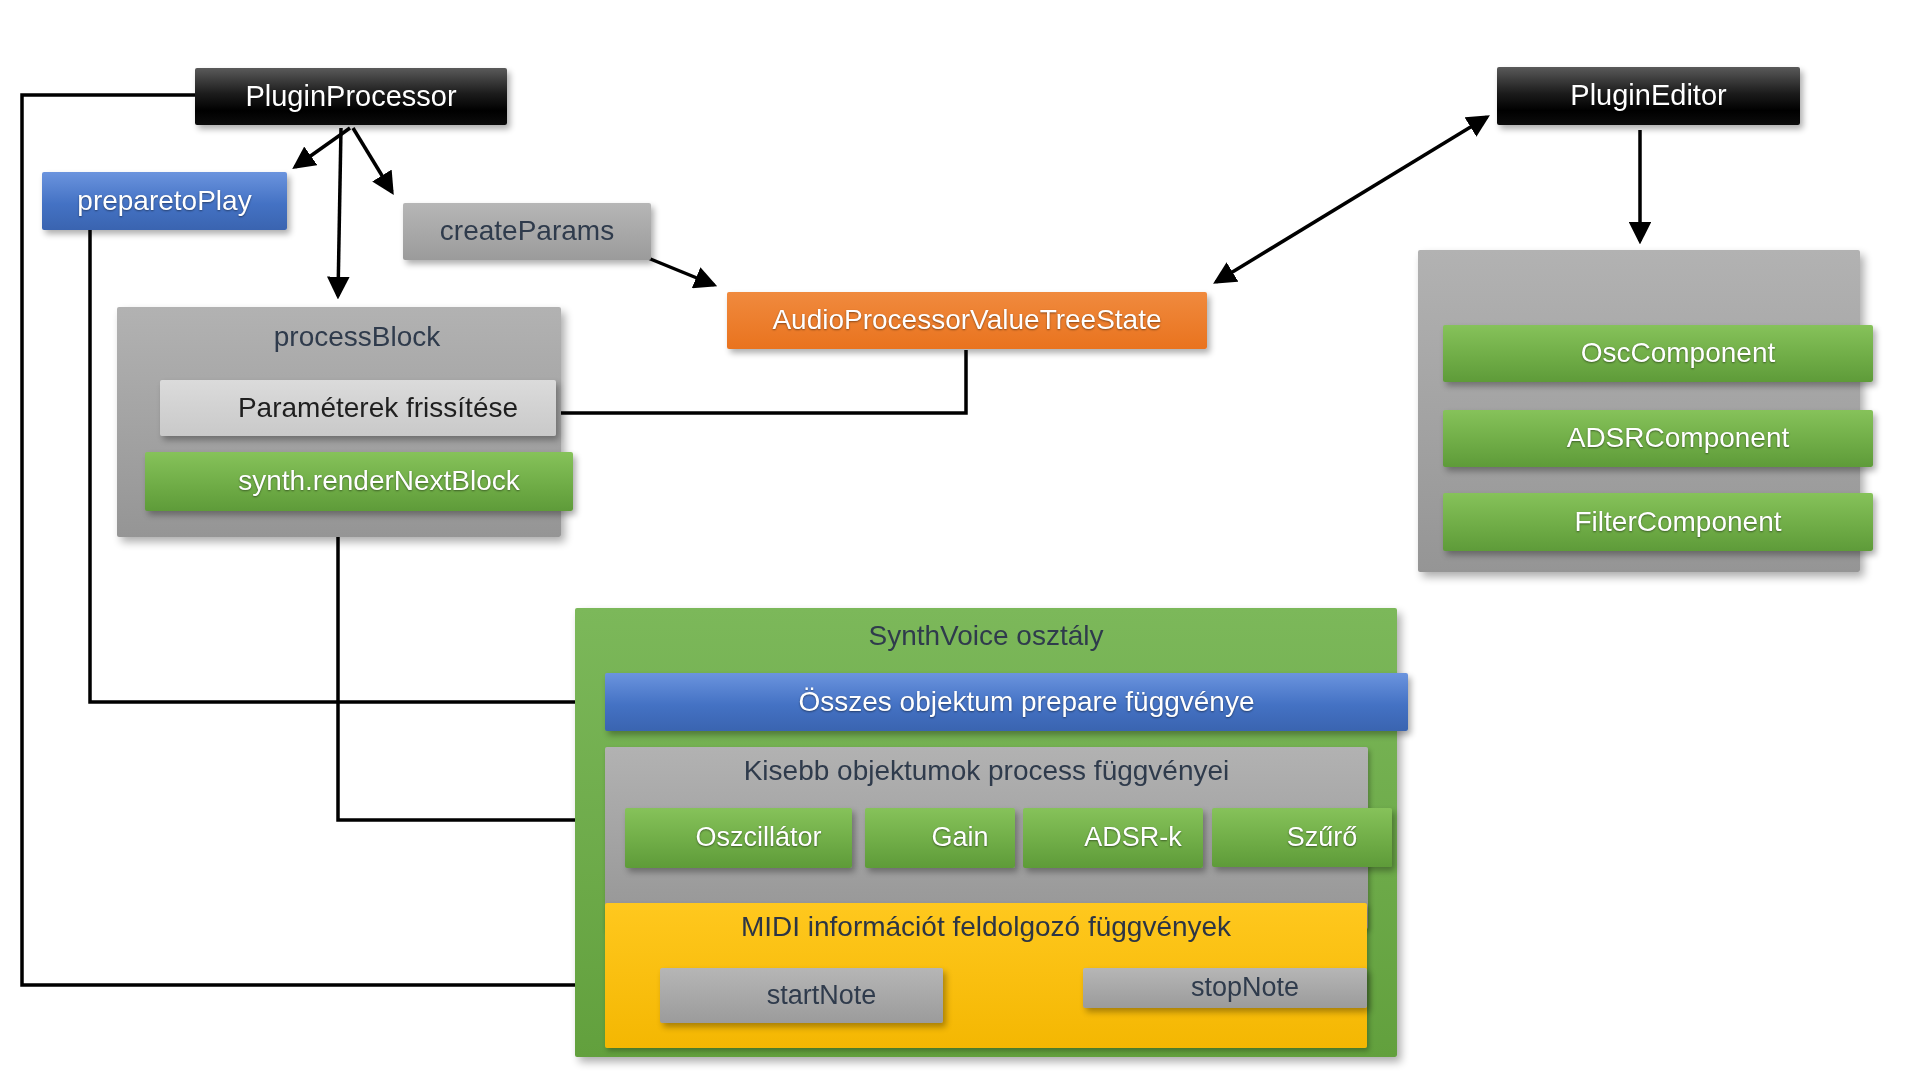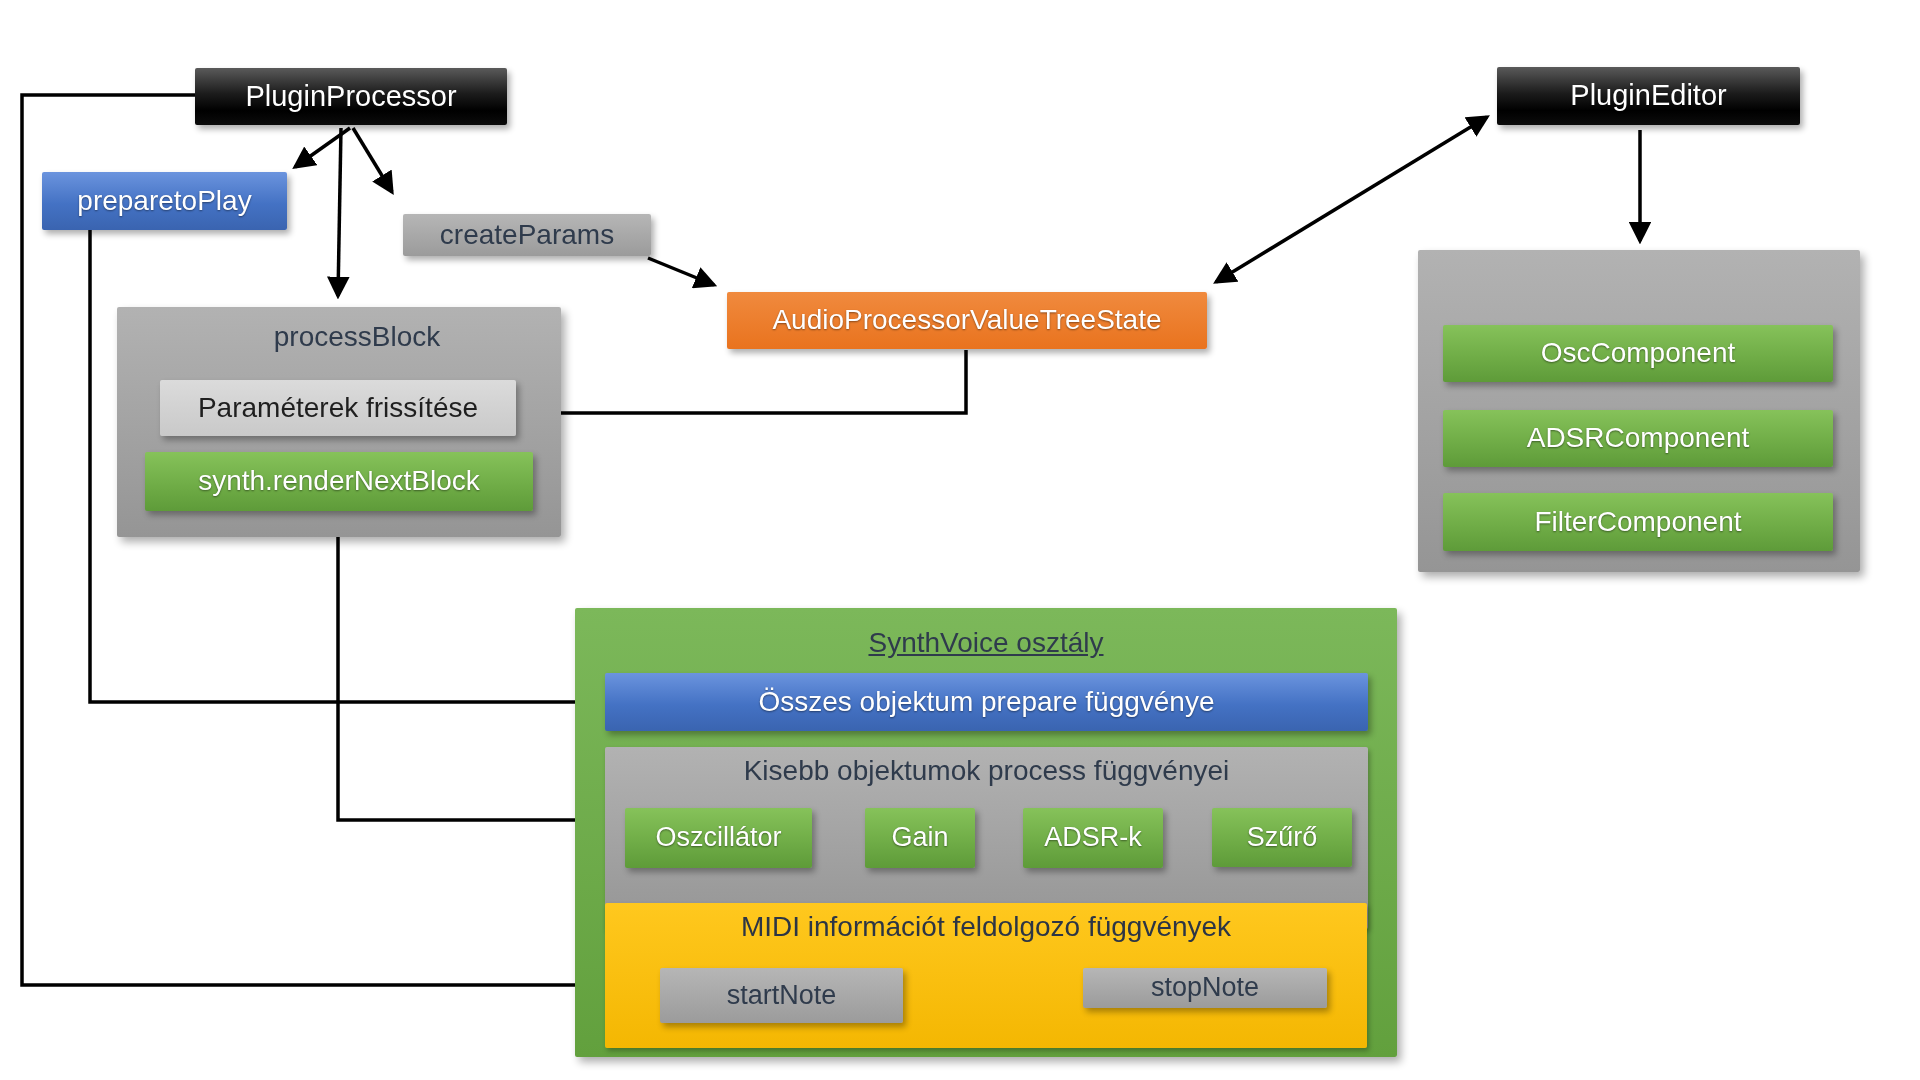--- a/index.html
+++ b/index.html
@@ -22,21 +22,21 @@
   .panel{position:absolute;border-radius:2px;box-shadow:4px 5px 8px rgba(0,0,0,0.32);}
   .panel-gray{background:linear-gradient(180deg,#b2b2b2 0%,#959595 100%);}
   .panel-green{background:linear-gradient(180deg,#7cb85a 0%,#62a03d 100%);}
   .panel-yellow{background:linear-gradient(180deg,#ffc81e 0%,#f4b702 100%);}
   .panel-title{
     position:absolute;left:0;right:0;text-align:center;
     font-size:28px;color:#2f3b4c;white-space:nowrap;
   }
   svg.wires{position:absolute;left:0;top:0;z-index:0;}
   .bx,.panel{z-index:1;}
-  .panel .bx{z-index:2;}
+  .panel .bx{z-index:2;padding-left:40px;}
 </style>
 </head>
 <body>
 
 <div class="canvas">
 
   <svg class="wires" width="1920" height="1080" viewBox="0 0 1920 1080">
     <defs>
       <marker id="ah" viewBox="0 0 10 10" refX="8.5" refY="5" markerWidth="6.5" markerHeight="6.5" orient="auto">
         <path d="M0,0 L10,5 L0,10 z" fill="#000"></path>
@@ -61,38 +61,38 @@
       <line x1="1168" y1="838" x2="1204" y2="838" marker-end="url(#ah)"></line>
     </g>
   </svg>
 
   <div class="bx blackbox wt" style="left:195px;top:68px;width:312px;height:57px;">PluginProcessor</div>
 
   <div class="bx blackbox wt" style="left:1497px;top:67px;width:303px;height:58px;">PluginEditor</div>
 
   <div class="bx bluebox wt" style="left:42px;top:172px;width:245px;height:58px;">preparetoPlay</div>
 
-  <div class="bx graybox dk" style="left:403px;top:203px;width:248px;height:42px;margin-top:11px;">createParams</div>
+  <div class="bx graybox dk" style="left:403px;top:203px;width:248px;height:57px;">createParams</div>
 
   <div class="bx wt" style="left:727px;top:292px;width:480px;height:57px;background:linear-gradient(180deg,#f08a3e 0%,#e9731e 100%);">AudioProcessorValueTreeState</div>
 
   <div class="panel panel-gray" style="left:117px;top:307px;width:444px;height:230px;">
     <div class="panel-title" style="top:14px;padding-left:36px;">processBlock</div>
     <div class="bx silverbox" style="left:43px;top:73px;width:356px;height:56px;">Paraméterek frissítése</div>
     <div class="bx greenbox wt" style="left:28px;top:145px;width:388px;height:59px;">synth.renderNextBlock</div>
   </div>
 
   <div class="panel panel-gray" style="left:1418px;top:250px;width:442px;height:322px;">
     <div class="bx greenbox wt" style="left:25px;top:75px;width:390px;height:57px;">OscComponent</div>
     <div class="bx greenbox wt" style="left:25px;top:160px;width:390px;height:57px;">ADSRComponent</div>
     <div class="bx greenbox wt" style="left:25px;top:243px;width:390px;height:58px;">FilterComponent</div>
   </div>
 
   <div class="panel panel-green" style="left:575px;top:608px;width:822px;height:449px;">
-    <div class="panel-title" style="top:19px;text-decoration:underline;">SynthVoice osztály</div>
+    <div class="panel-title" style="top:12px;">SynthVoice osztály</div>
 
     <div class="bx bluebox wt" style="left:30px;top:65px;width:763px;height:58px;">Összes objektum prepare függvénye</div>
 
     <div class="panel panel-gray" style="left:30px;top:139px;width:763px;height:182px;box-shadow:2px 3px 5px rgba(0,0,0,0.28);">
       <div class="panel-title" style="top:8px;">Kisebb objektumok process függvényei</div>
       <div class="bx greenbox wt" style="left:20px;top:61px;width:187px;height:60px;font-size:27px;">Oszcillátor</div>
       <div class="bx greenbox wt" style="left:260px;top:61px;width:110px;height:60px;font-size:27px;">Gain</div>
       <div class="bx greenbox wt" style="left:418px;top:61px;width:140px;height:60px;font-size:27px;">ADSR-k</div>
       <div class="bx greenbox wt" style="left:607px;top:61px;width:140px;height:59px;font-size:27px;">Szűrő</div>
     </div>

